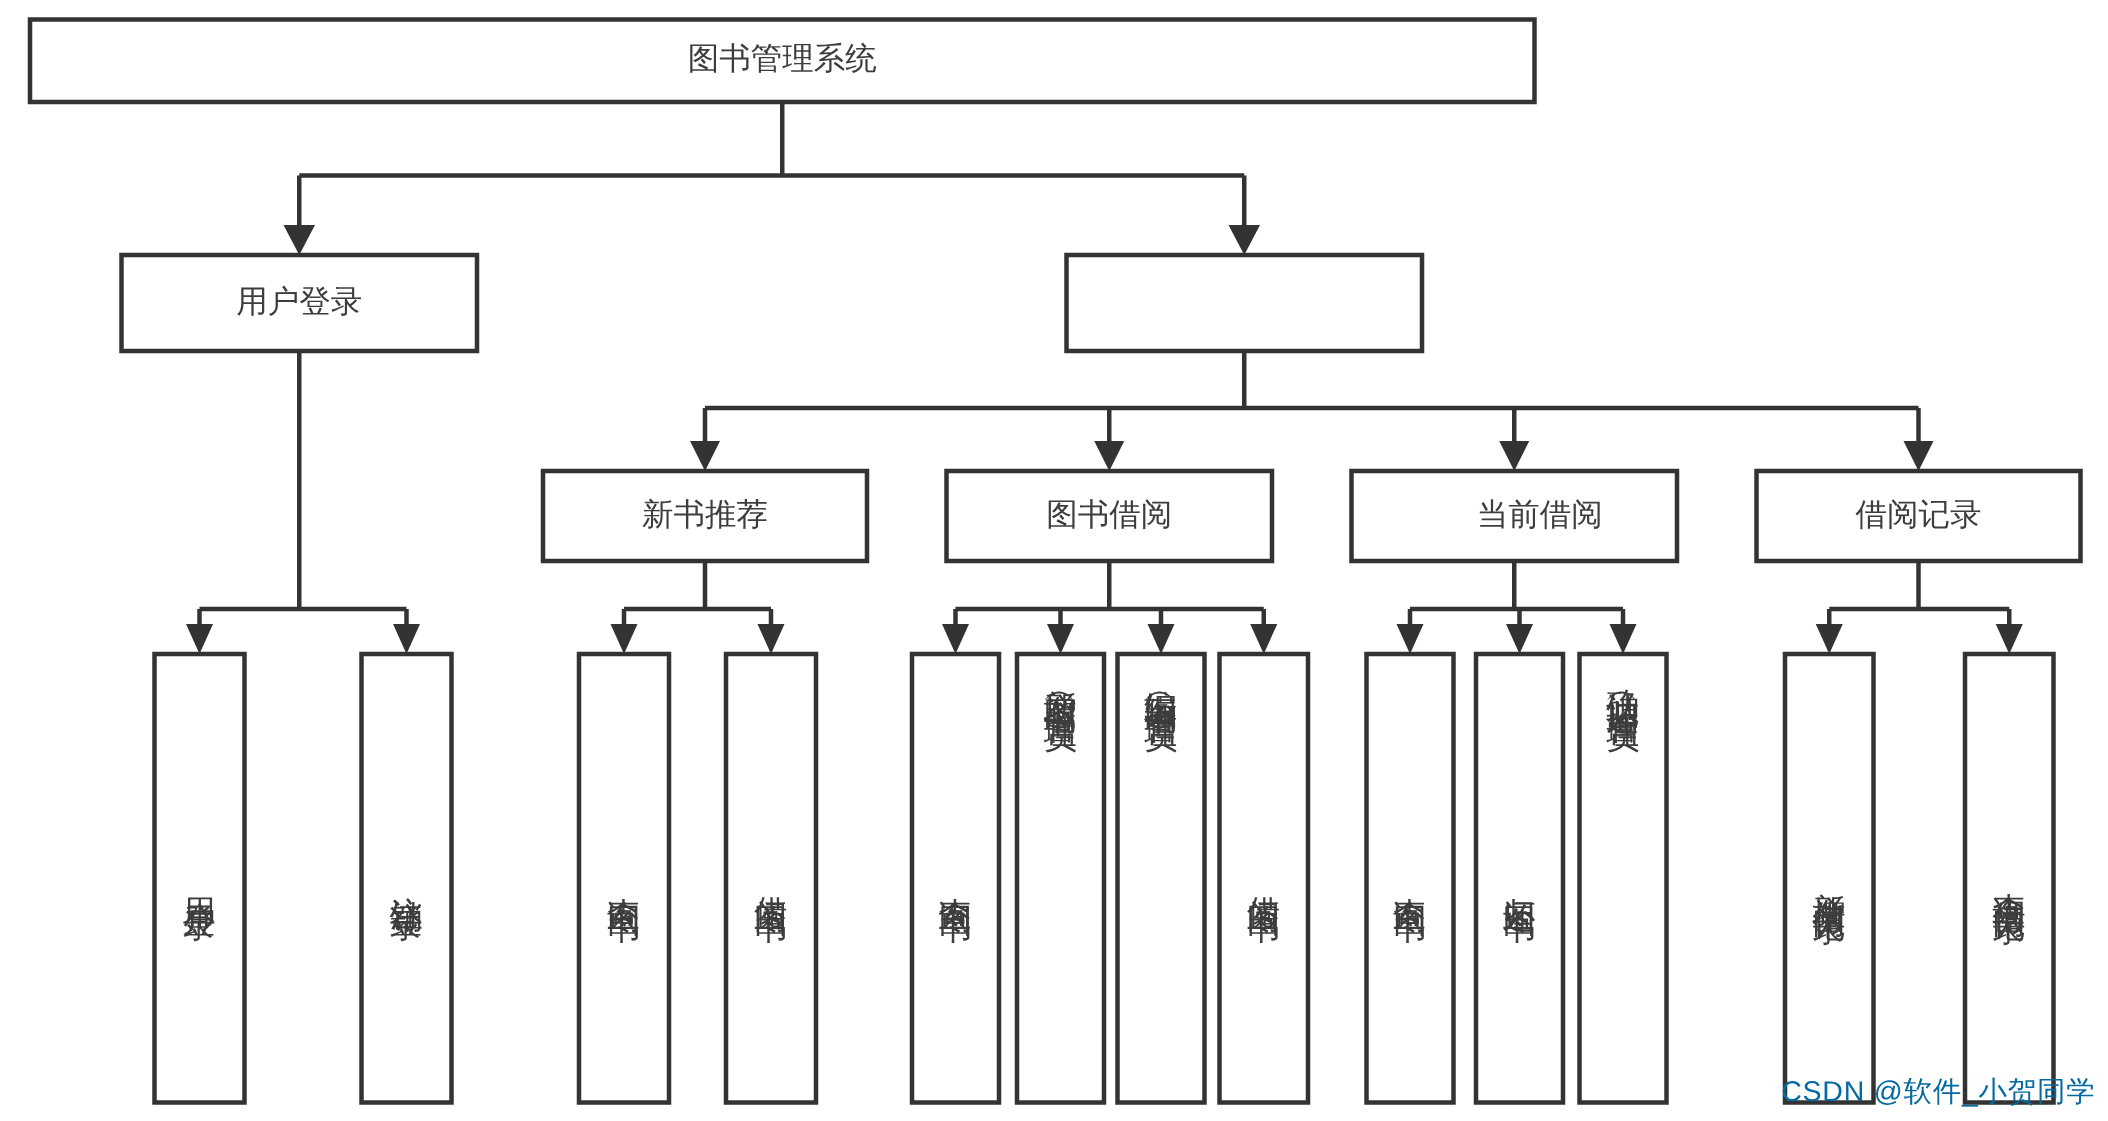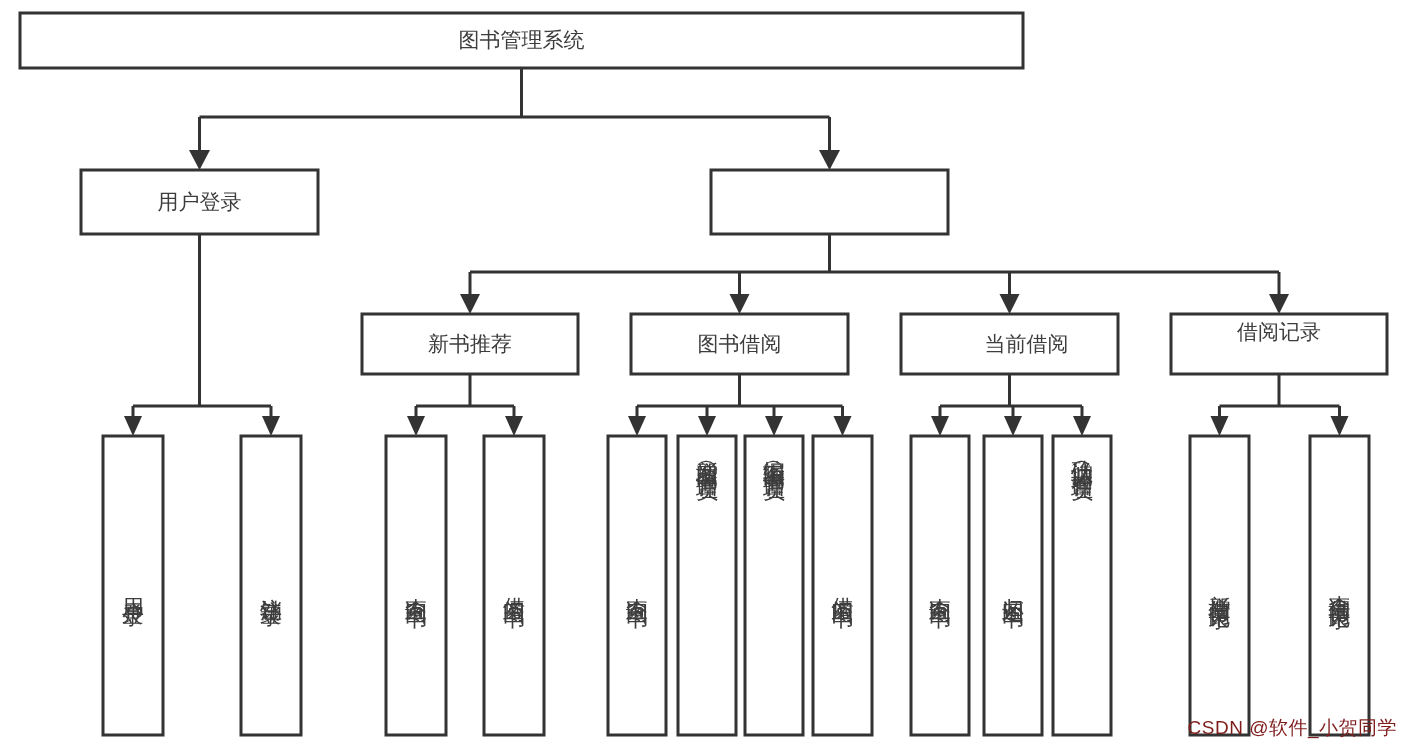--- a/index.html
+++ b/index.html
@@ -62,21 +62,21 @@
     justify-content: center;
   }
   .node-label.vertical.top-aligned {
     justify-content: flex-start;
   }
   .watermark {
     position: absolute;
     right: 8px;
     bottom: 6px;
     font-size: 19px;
-    color: #7f1d1d;
+    color: #0369a1;
     font-family: "Liberation Sans", "DejaVu Sans", sans-serif;
     letter-spacing: 0.5px;
     white-space: nowrap;
     pointer-events: none;
   }
 </style>
 </head>
 <body>
 
 <div id="diagram-root">
@@ -181,21 +181,21 @@
     </g>
   </svg>
 
   <div class="node-label" style="left:20px; top:13px; width:1003px; height:55px;">图书管理系统</div>
 
   <div class="node-label" style="left:81px; top:170px; width:237px; height:64px;">用户登录</div>
 
   <div class="node-label" style="left:362px; top:314px; width:216px; height:60px;">新书推荐</div>
   <div class="node-label" style="left:631px; top:314px; width:217px; height:60px;border-radius:10px;">图书借阅</div>
   <div class="node-label" style="left:901px; top:314px; width:217px; height:60px;margin-left:17px;">当前借阅</div>
-  <div class="node-label" style="left:1171px; top:302px; width:216px; height:60px;">借阅记录</div>
+  <div class="node-label" style="left:1171px; top:314px; width:216px; height:60px;">借阅记录</div>
 
   <div class="node-label vertical" style="left:103px; top:436px; width:60px; height:299px;">用户登录</div>
   <div class="node-label vertical" style="left:241px; top:436px; width:60px; height:299px;">注销登录</div>
   <div class="node-label vertical" style="left:386px; top:436px; width:60px; height:299px;">查询图书</div>
   <div class="node-label vertical" style="left:484px; top:436px; width:60px; height:299px;">借阅图书</div>
   <div class="node-label vertical" style="left:608px; top:436px; width:58px; height:299px;">查询图书</div>
   <div class="node-label vertical top-aligned" style="left:678px; top:442px; width:58px; height:293px;">新增图书（管理员）</div>
   <div class="node-label vertical top-aligned" style="left:745px; top:442px; width:58px; height:293px;">编辑图书（管理员）</div>
   <div class="node-label vertical" style="left:813px; top:436px; width:59px; height:299px;">借阅图书</div>
   <div class="node-label vertical" style="left:911px; top:436px; width:58px; height:299px;">查询图书</div>

